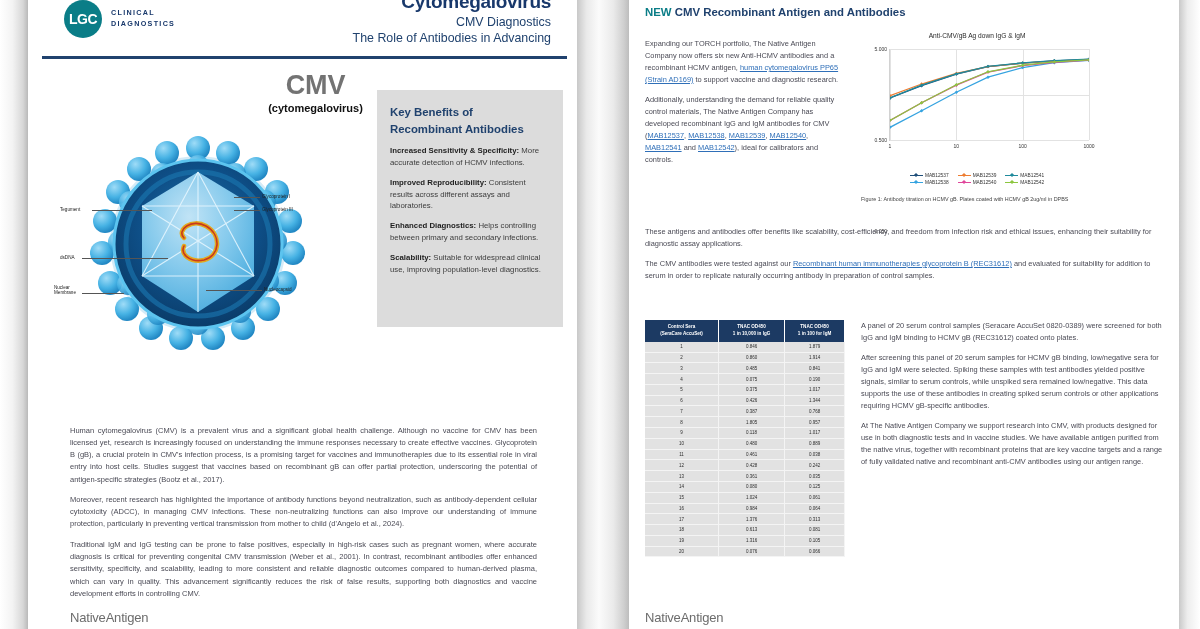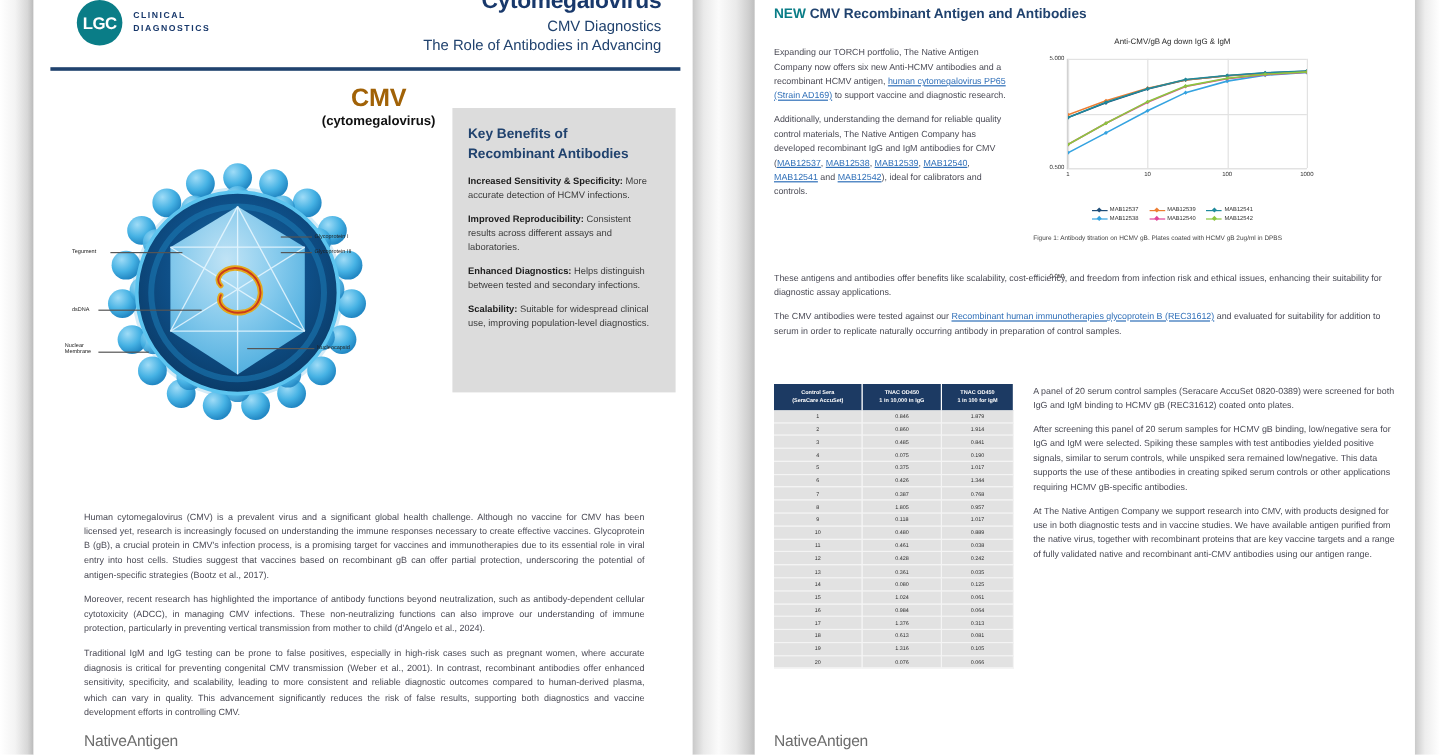--- a/index.html
+++ b/index.html
@@ -41,21 +41,21 @@
     font-family: "Liberation Sans", sans-serif;
   }
   .logo-text { color: #18386b; font-size: 7.2px; font-weight: bold; letter-spacing: 1.3px; line-height: 1.5; }
   .lp-title-block { position: absolute; right: 26px; top: -9px; text-align: right; }
   .lp-title { color: #18386b; font-size: 19px; font-weight: bold; letter-spacing: -0.3px; }
   .lp-subtitle { color: #20426e; font-size: 12.4px; line-height: 1.28; margin-top: 2px; }
   .lp-rule { position: absolute; left: 14px; top: 56px; width: 525px; height: 2.5px; background: #20426e; }
 
   .lp-body { position: absolute; left: 0; top: 70px; width: 549px; }
   .cmv-head { text-align: center; margin-left: 26px; }
-  .cmv-title { font-size: 21px; font-weight: bold; color: #a16207; letter-spacing: -0.2px; }
+  .cmv-title { font-size: 27px; font-weight: bold; color: #737373; letter-spacing: -0.2px; }
   .cmv-sub { font-size: 11px; font-weight: bold; color: #101010; margin-top: 1px; }
 
   .kb-box {
     position: absolute; left: 349px; top: 20px; width: 186px; height: 237px;
     background: #dcdcdc; padding: 14px 13px 0 13px;
   }
   .kb-title { color: #20426e; font-size: 11.4px; font-weight: bold; line-height: 1.45; }
   .kb-item { font-size: 7.8px; line-height: 1.52; color: #3c3c3c; margin-top: 8px; }
   .kb-item b { color: #1d1d1d; }
 
@@ -159,21 +159,21 @@
           <div>Key Benefits of</div>
           <div>Recombinant Antibodies</div>
         </div>
         <div class="kb-item">
           <b>Increased Sensitivity &amp; Specificity:</b><span> More accurate detection of HCMV infections.</span>
         </div>
         <div class="kb-item">
           <b>Improved Reproducibility:</b><span> Consistent results across different assays and laboratories.</span>
         </div>
         <div class="kb-item">
-          <b>Enhanced Diagnostics:</b><span> Helps distinguish between tested and secondary infections.</span>
+          <b>Enhanced Diagnostics:</b><span> Helps controlling between primary and secondary infections.</span>
         </div>
         <div class="kb-item">
           <b>Scalability:</b><span> Suitable for widespread clinical use, improving population-level diagnostics.</span>
         </div>
       </div>
 
       <div class="virus-area">
         <svg class="virus-svg" width="236" height="236" viewBox="0 0 236 236">
           <defs>
             <radialGradient id="envGrad" cx="50%" cy="40%" r="62%">

